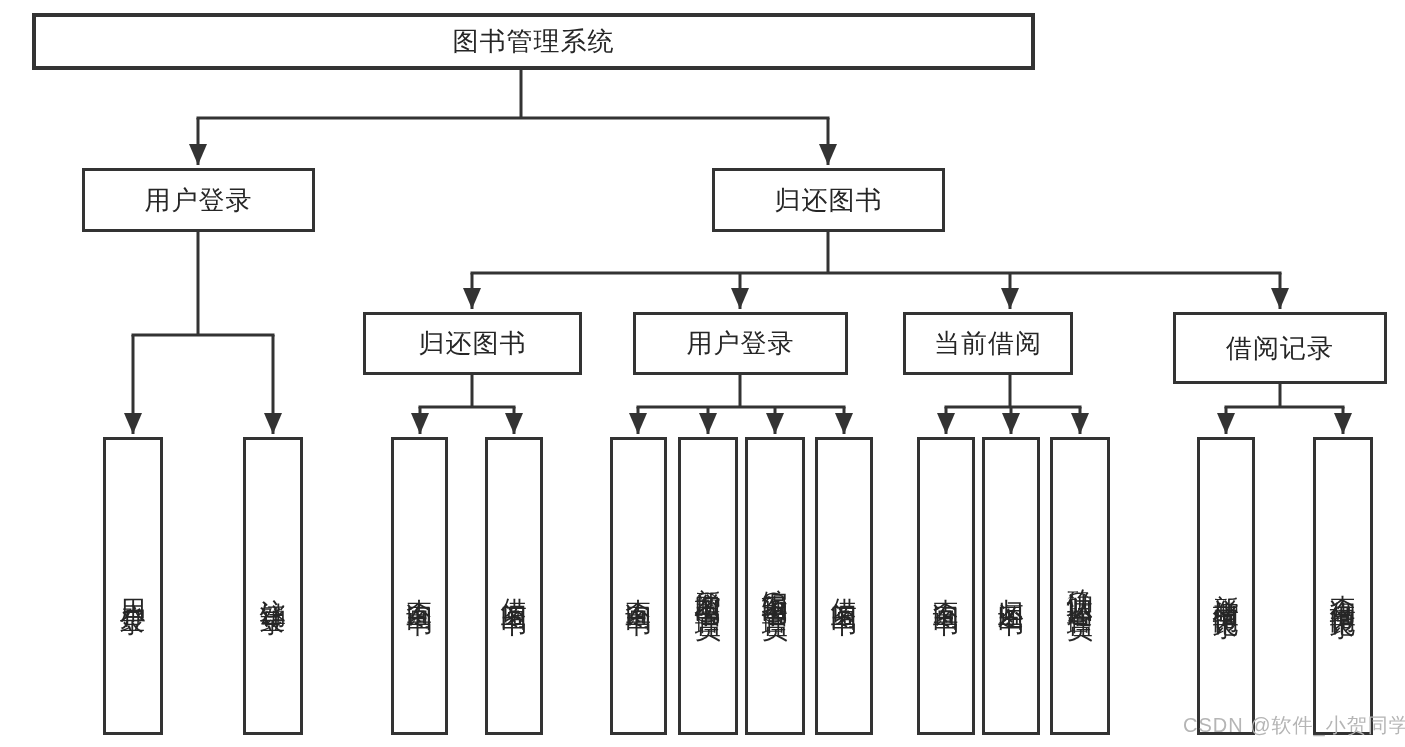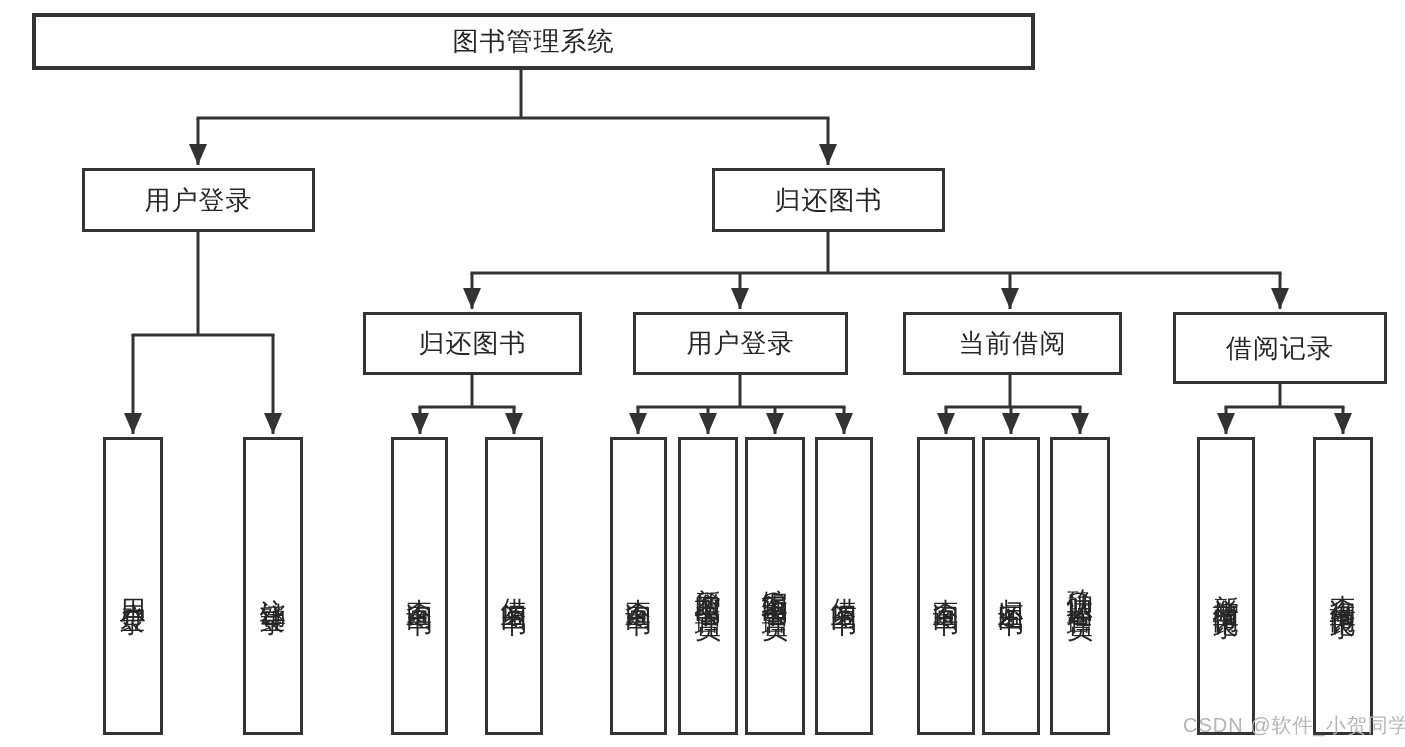--- a/index.html
+++ b/index.html
@@ -143,21 +143,21 @@
   <div class="node" style="left:712px;top:168px;width:233px;height:64px">
     <span class="lbl">归还图书</span>
   </div>
 
   <div class="node" style="left:363px;top:312px;width:219px;height:63px">
     <span class="lbl">归还图书</span>
   </div>
   <div class="node" style="left:633px;top:312px;width:215px;height:63px">
     <span class="lbl">用户登录</span>
   </div>
-  <div class="node" style="left:903px;top:312px;width:219px;height:63px">
+  <div class="node" style="left:903px;top:312px;width:170px;height:63px">
     <span class="lbl">当前借阅</span>
   </div>
   <div class="node" style="left:1173px;top:312px;width:214px;height:72px">
     <span class="lbl">借阅记录</span>
   </div>
 
   <div class="node" style="left:103px;top:437px;width:60px;height:298px">
     <span class="vlbl">用户登录</span>
   </div>
   <div class="node" style="left:243px;top:437px;width:60px;height:298px">

